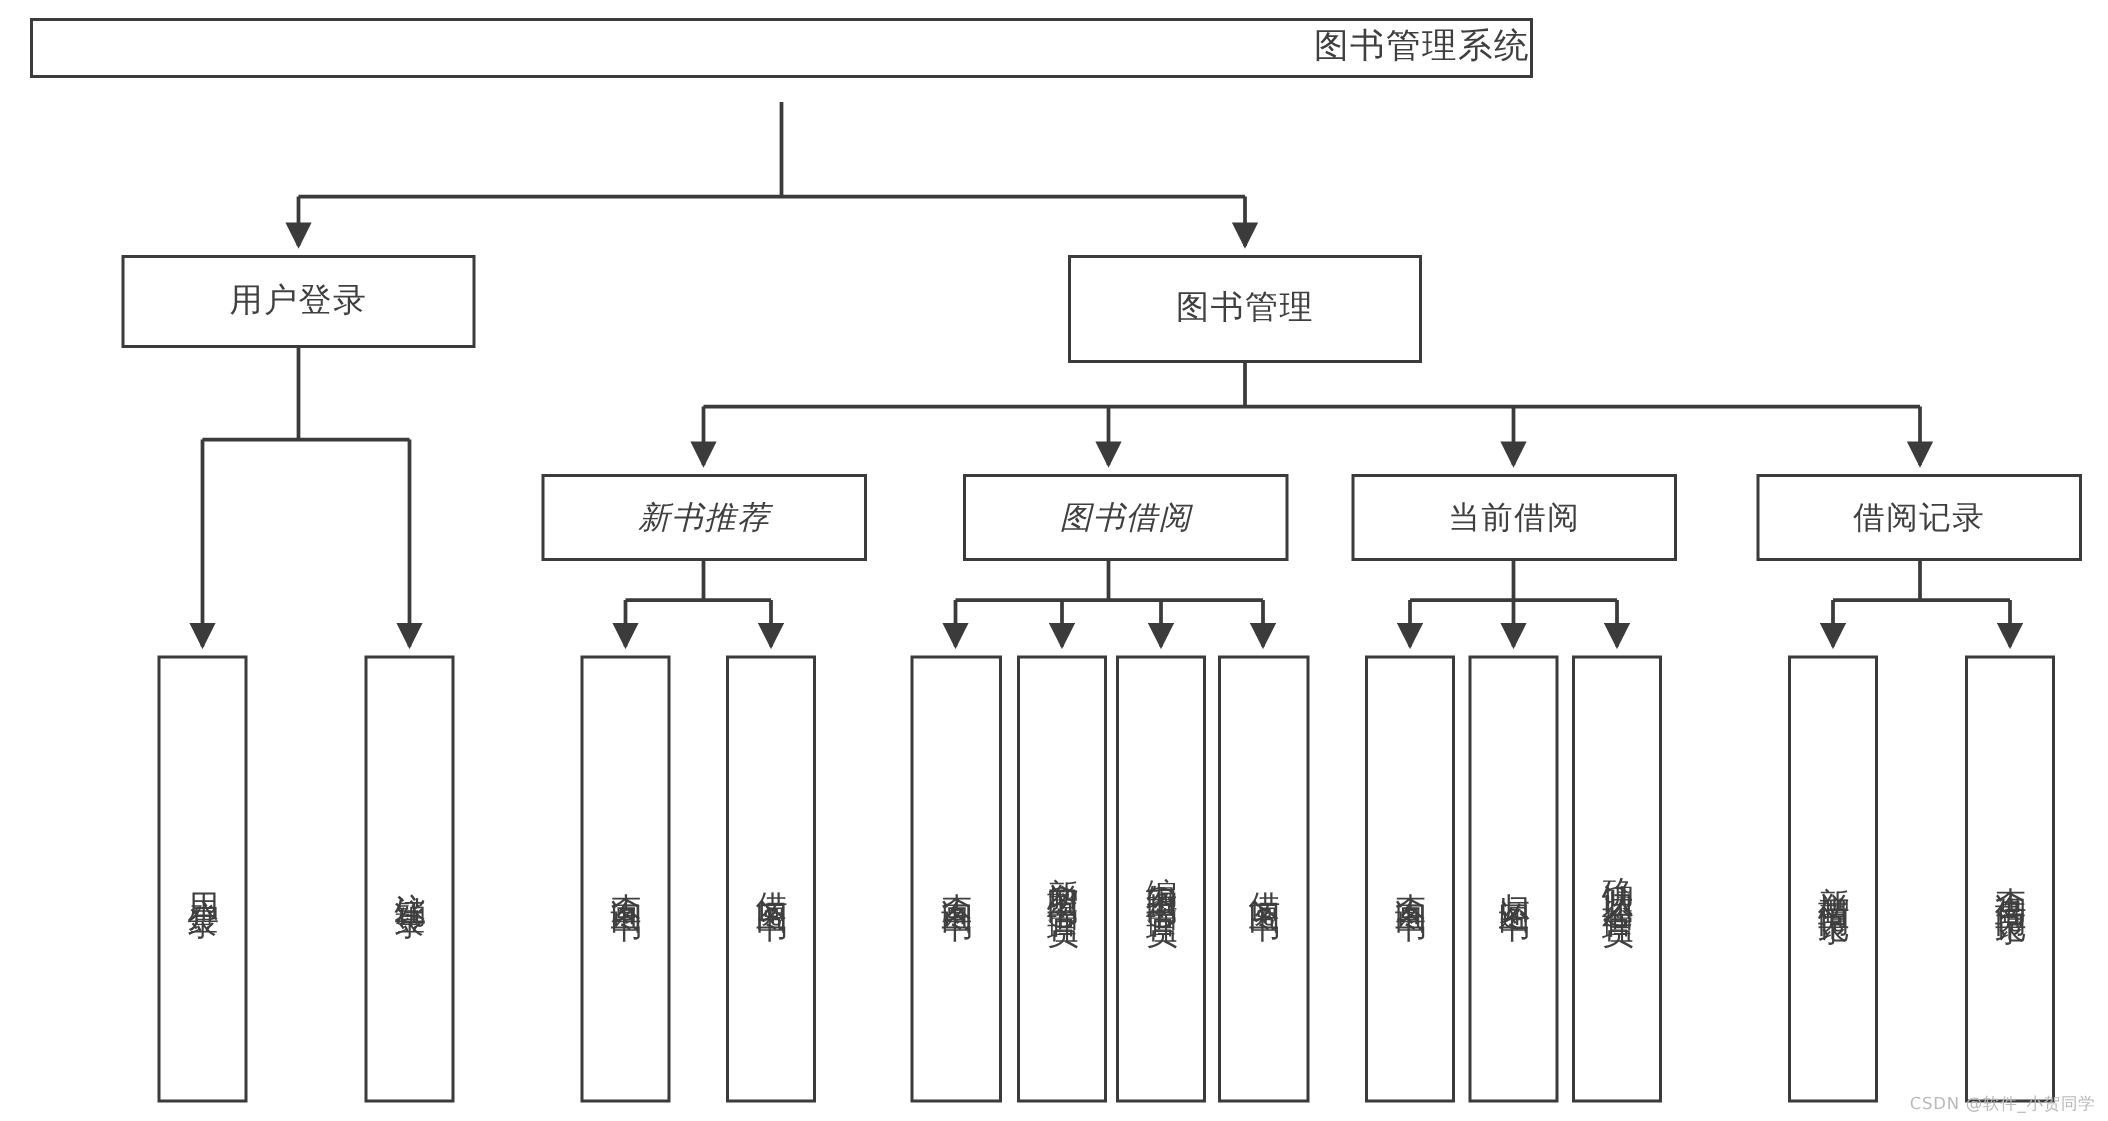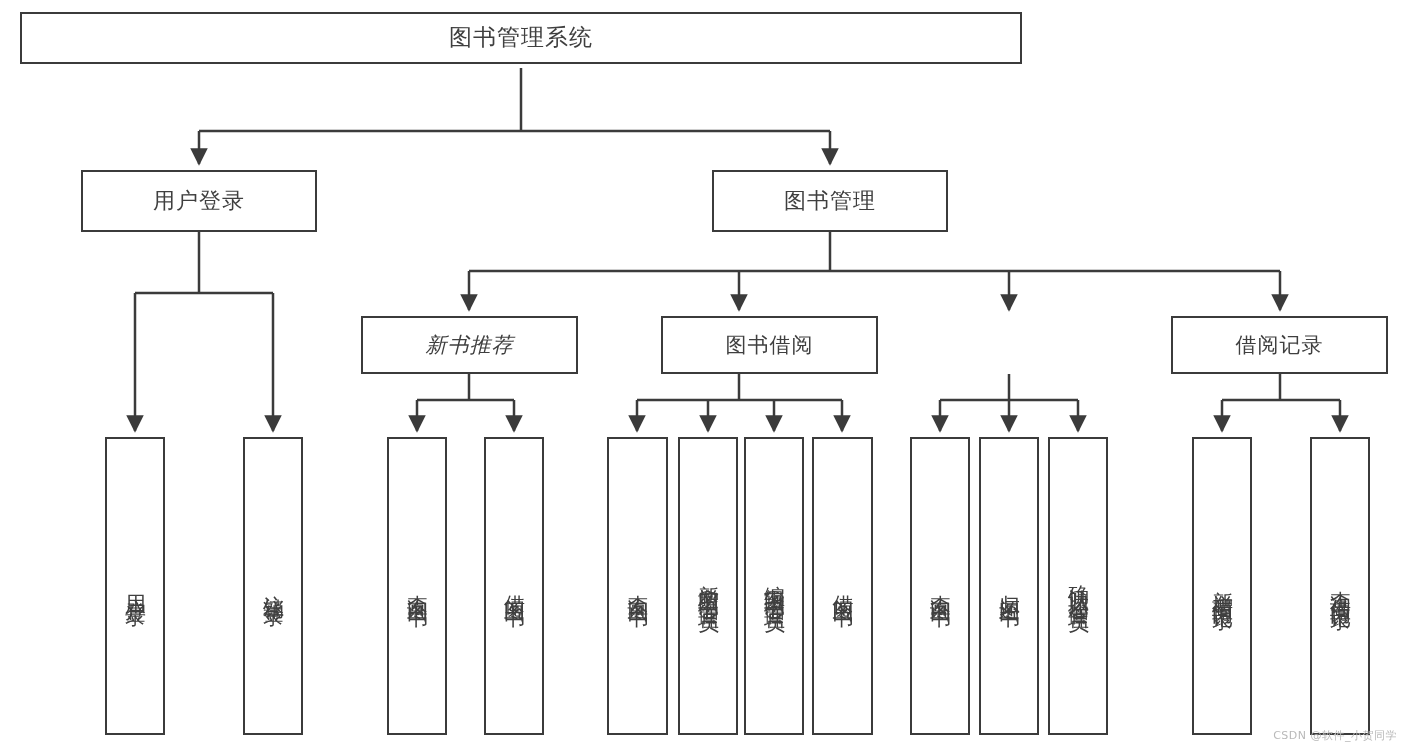--- a/index.html
+++ b/index.html
@@ -122,36 +122,39 @@
       <path d="M 1009 400 L 1009 431" marker-end="url(#arrow)"></path>
       <path d="M 1078 400 L 1078 431" marker-end="url(#arrow)"></path>
 
       <path d="M 1280 374 L 1280 400"></path>
       <path d="M 1222 400 L 1340 400"></path>
       <path d="M 1222 400 L 1222 431" marker-end="url(#arrow)"></path>
       <path d="M 1340 400 L 1340 431" marker-end="url(#arrow)"></path>
     </g>
   </svg>
 
-  <div class="node level-root" style="left:20px; top:12px; width:1002px; height:52px;">
+  <div class="node level-root" style="left:20px; top:12px; width:1002px; height:40px;justify-content:flex-end;">
     <span class="node-label">图书管理系统</span>
   </div>
 
   <div class="node level-2" style="left:81px; top:170px; width:236px; height:62px;">
     <span class="node-label">用户登录</span>
   </div>
-  <div class="node level-2" style="left:712px; top:170px; width:236px; height:62px;">
+  <div class="node level-2" style="left:712px; top:170px; width:236px; height:72px;">
     <span class="node-label">图书管理</span>
   </div>
 
   <div class="node level-3" style="left:361px; top:316px; width:217px; height:58px;font-style:italic;">
     <span class="node-label">新书推荐</span>
   </div>
-  <div class="node level-3" style="left:661px; top:316px; width:217px; height:58px;">
+  <div class="node level-3" style="left:642px; top:316px; width:217px; height:58px;font-style:italic;">
     <span class="node-label">图书借阅</span>
+  </div>
+  <div class="node level-3" style="left:901px; top:316px; width:217px; height:58px;">
+    <span class="node-label">当前借阅</span>
   </div>
   <div class="node level-3" style="left:1171px; top:316px; width:217px; height:58px;">
     <span class="node-label">借阅记录</span>
   </div>
 
   <div class="node leaf" style="left:105px; top:437px; width:60px; height:298px;">
     <span class="node-label">用户登录</span>
   </div>
   <div class="node leaf" style="left:243px; top:437px; width:60px; height:298px;">
     <span class="node-label">注销登录</span>

